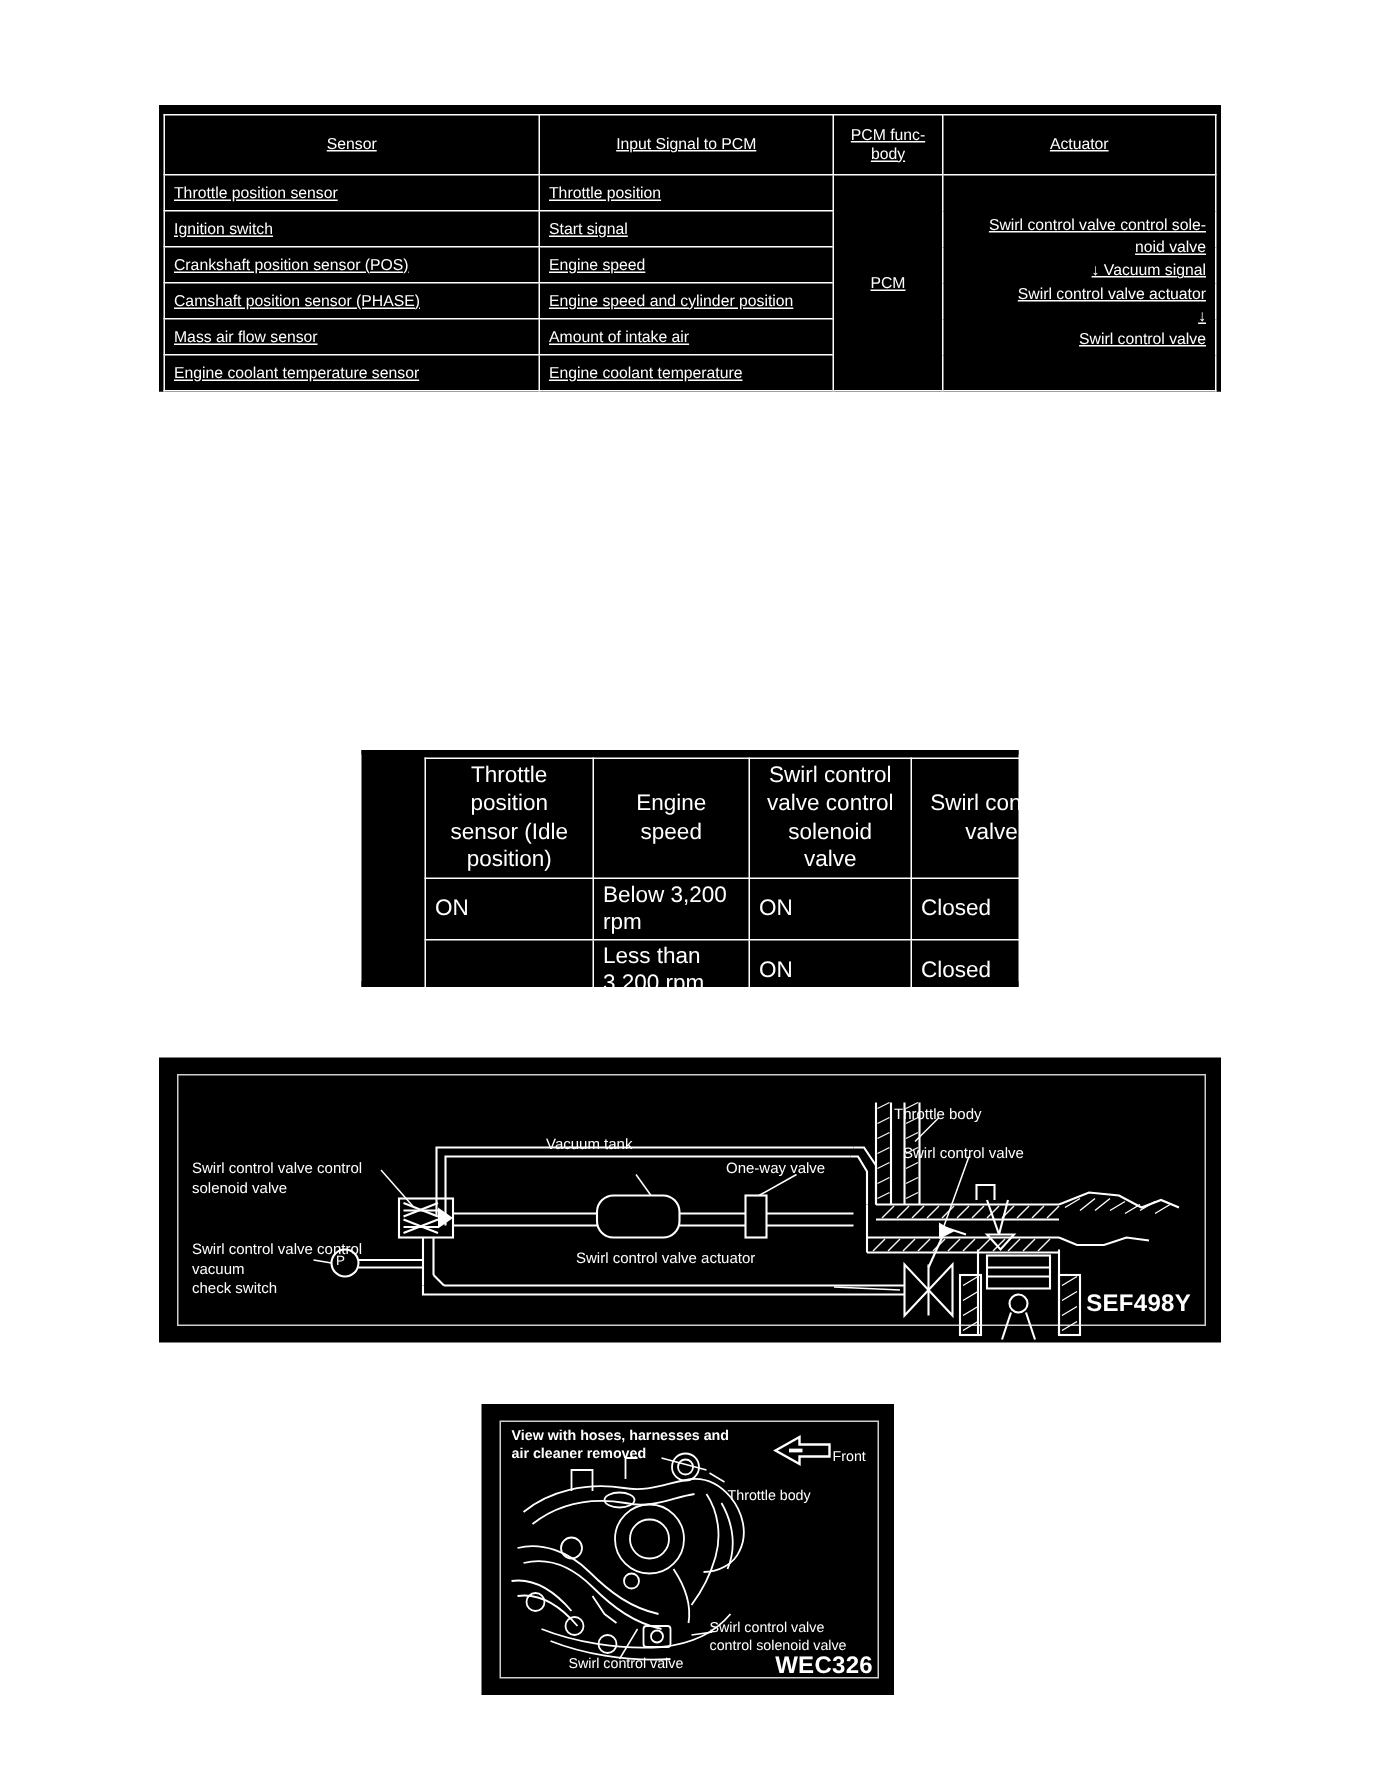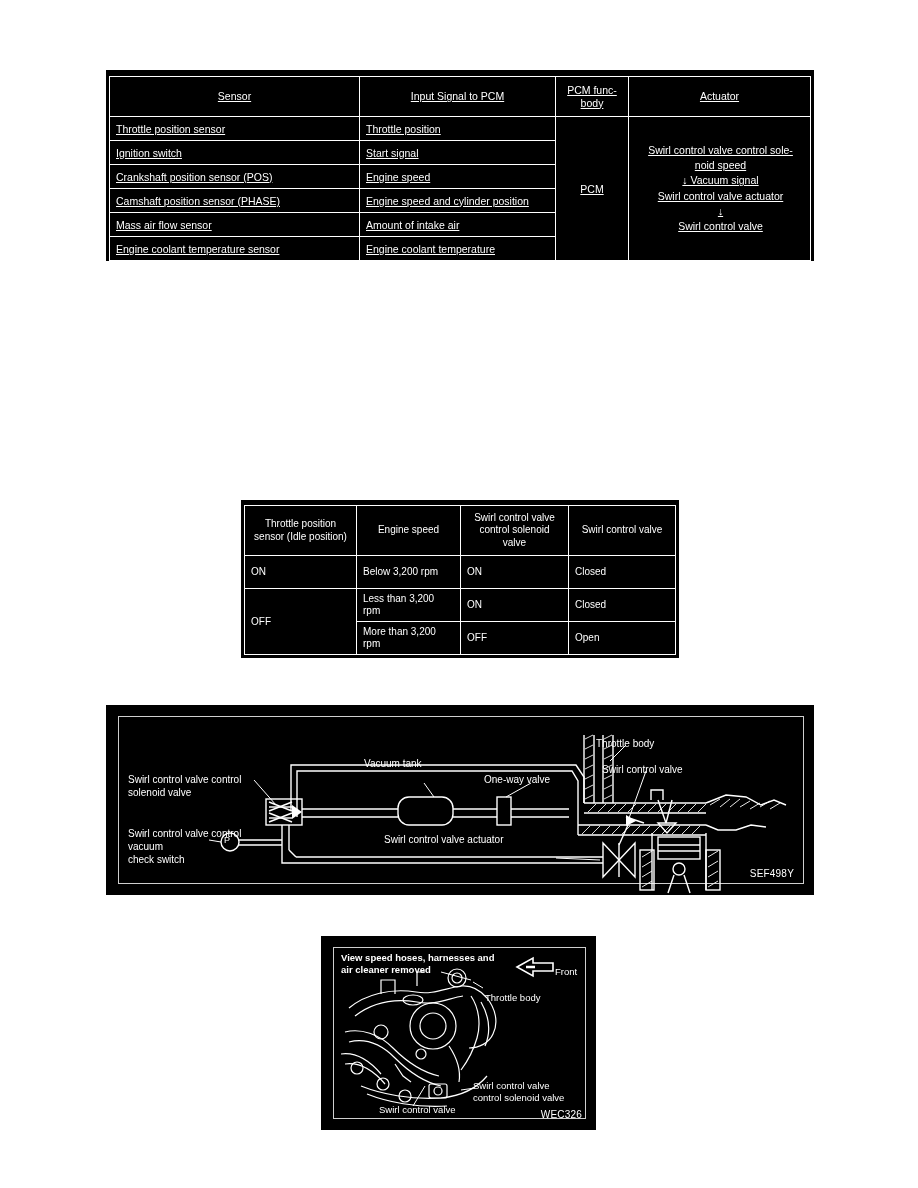--- a/index.html
+++ b/index.html
@@ -52,39 +52,39 @@
     border-top: 4px solid #000;
     border-bottom: 5px solid #000;
     padding: 2px 3px 2px 3px;
   }
   #table-system-inputs table.spec { font-size: 10.5px; text-decoration: underline; }
   #table-system-inputs thead th { height: 40px; line-height: 1.18; }
   #table-system-inputs tbody td { height: 24px; }
   #table-system-inputs td.left { text-align: left; }
   #table-system-inputs td.center { text-align: center; }
   #table-system-inputs td.actuator {
-    text-align: center;
+    text-align: right;
     vertical-align: middle;
     line-height: 1.45;
     padding-left: 8px;
     padding-right: 6px;
   }
   #table-system-inputs .arrow-line { white-space: nowrap; }
 
   
   #table-operation-matrix {
     left: 241px;
     top: 500px;
     width: 438px;
     height: 158px;
     border-top: 3px solid #000;
     border-bottom: 4px solid #000;
     padding: 2px 3px;
   }
-  #table-operation-matrix table.spec { font-size: 10px; }
+  #table-operation-matrix table.spec { font-size: 15px; margin-left: 39px; }
   #table-operation-matrix thead th { height: 50px; line-height: 1.25; }
   #table-operation-matrix tbody td { height: 33px; text-align: left; line-height: 1.2; }
 
   
   .figure-plate {
     position: absolute;
     background: #000000;
     box-sizing: border-box;
   }
   .figure-inner {
@@ -96,22 +96,22 @@
   .fig-label {
     position: absolute;
     color: #ffffff;
     font-size: 10px;
     line-height: 1.3;
     white-space: pre-line;
   }
   .fig-code {
     position: absolute;
     color: #ffffff;
-    font-size: 10px;
-    font-weight: normal;
+    font-size: 16px;
+    font-weight: bold;
     letter-spacing: 0.2px;
     margin-left: 32px;
   }
   svg.figure-svg {
     position: absolute;
     left: 0;
     top: 0;
     width: 100%;
     height: 100%;
     overflow: visible;
@@ -146,21 +146,21 @@
         <th>Actuator</th>
       </tr>
     </thead>
     <tbody>
       <tr>
         <td class="left">Throttle position sensor</td>
         <td class="left">Throttle position</td>
         <td class="center" rowspan="6">PCM</td>
         <td class="actuator" rowspan="6">
           <span>Swirl control valve control sole-</span><br>
-          <span>noid speed</span><br>
+          <span>noid valve</span><br>
           <span class="arrow-line">↓  Vacuum signal</span><br>
           <span>Swirl control valve actuator</span><br>
           <span class="arrow-line">↓</span><br>
           <span>Swirl control valve</span>
         </td>
       </tr>
       <tr>
         <td class="left">Ignition switch</td>
         <td class="left">Start signal</td>
       </tr>
@@ -444,21 +444,21 @@
     </g>
 
     <g stroke="#ffffff" stroke-width="1" fill="none">
       <line x1="120" y1="36" x2="150" y2="44"></line>
       <line x1="152" y1="46" x2="162" y2="52"></line>
       <line x1="140" y1="154" x2="154" y2="152"></line>
       <line x1="104" y1="150" x2="92" y2="170"></line>
     </g>
   </svg>
 
-  <div class="fig-label" style="left:20px; top:16px; width:180px; font-weight:bold; font-size:9.5px;">View speed hoses, harnesses and
+  <div class="fig-label" style="left:20px; top:16px; width:180px; font-weight:bold; font-size:9.5px;">View with hoses, harnesses and
 air cleaner removed</div>
   <div class="fig-label" style="left:234px; top:30px; font-size:9.5px;">Front</div>
   <div class="fig-label" style="left:164px; top:56px; font-size:9.5px;">Throttle body</div>
   <div class="fig-label" style="left:152px; top:144px; font-size:9.5px;">Swirl control valve
 control solenoid valve</div>
   <div class="fig-label" style="left:58px; top:168px; font-size:9.5px;">Swirl control valve</div>
 
   <div class="fig-code" style="right:14px; bottom:10px;">WEC326</div>
 </div>
 

